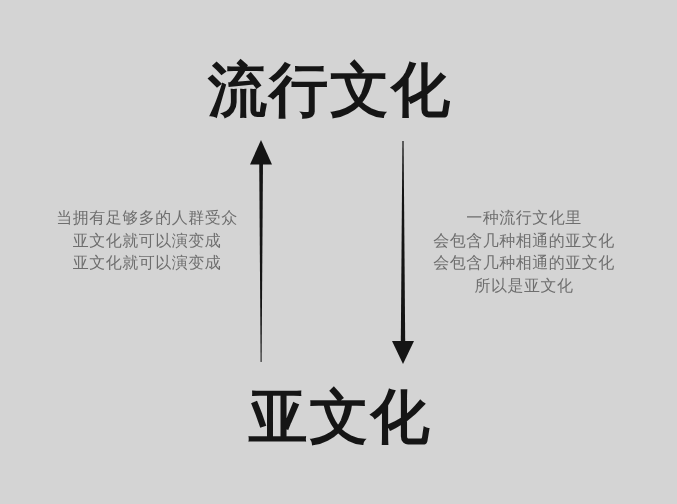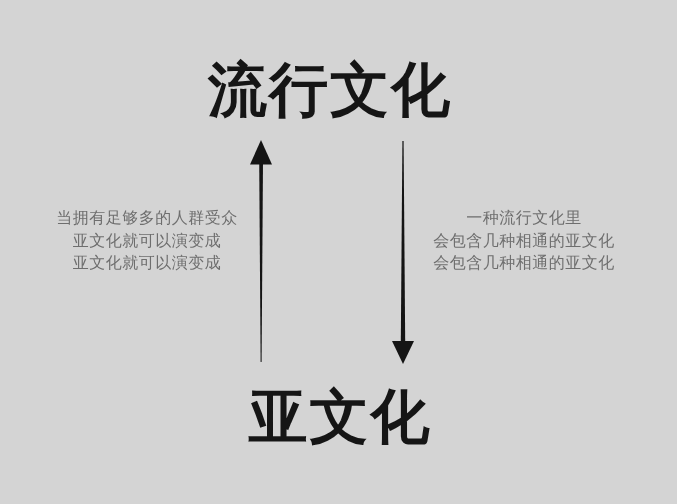--- a/index.html
+++ b/index.html
@@ -91,17 +91,18 @@
   <div class="annotation left">
     <div class="line">当拥有足够多的人群受众</div>
     <div class="line">亚文化就可以演变成</div>
     <div class="line">亚文化就可以演变成</div>
   </div>
 
   <div class="annotation right">
     <div class="line">一种流行文化里</div>
     <div class="line">会包含几种相通的亚文化</div>
     <div class="line">会包含几种相通的亚文化</div>
+    <div class="line">所以是亚文化</div>
   </div>
 
   <div class="node-title bottom">亚文化</div>
 
 </div>
 
 </body></html>

